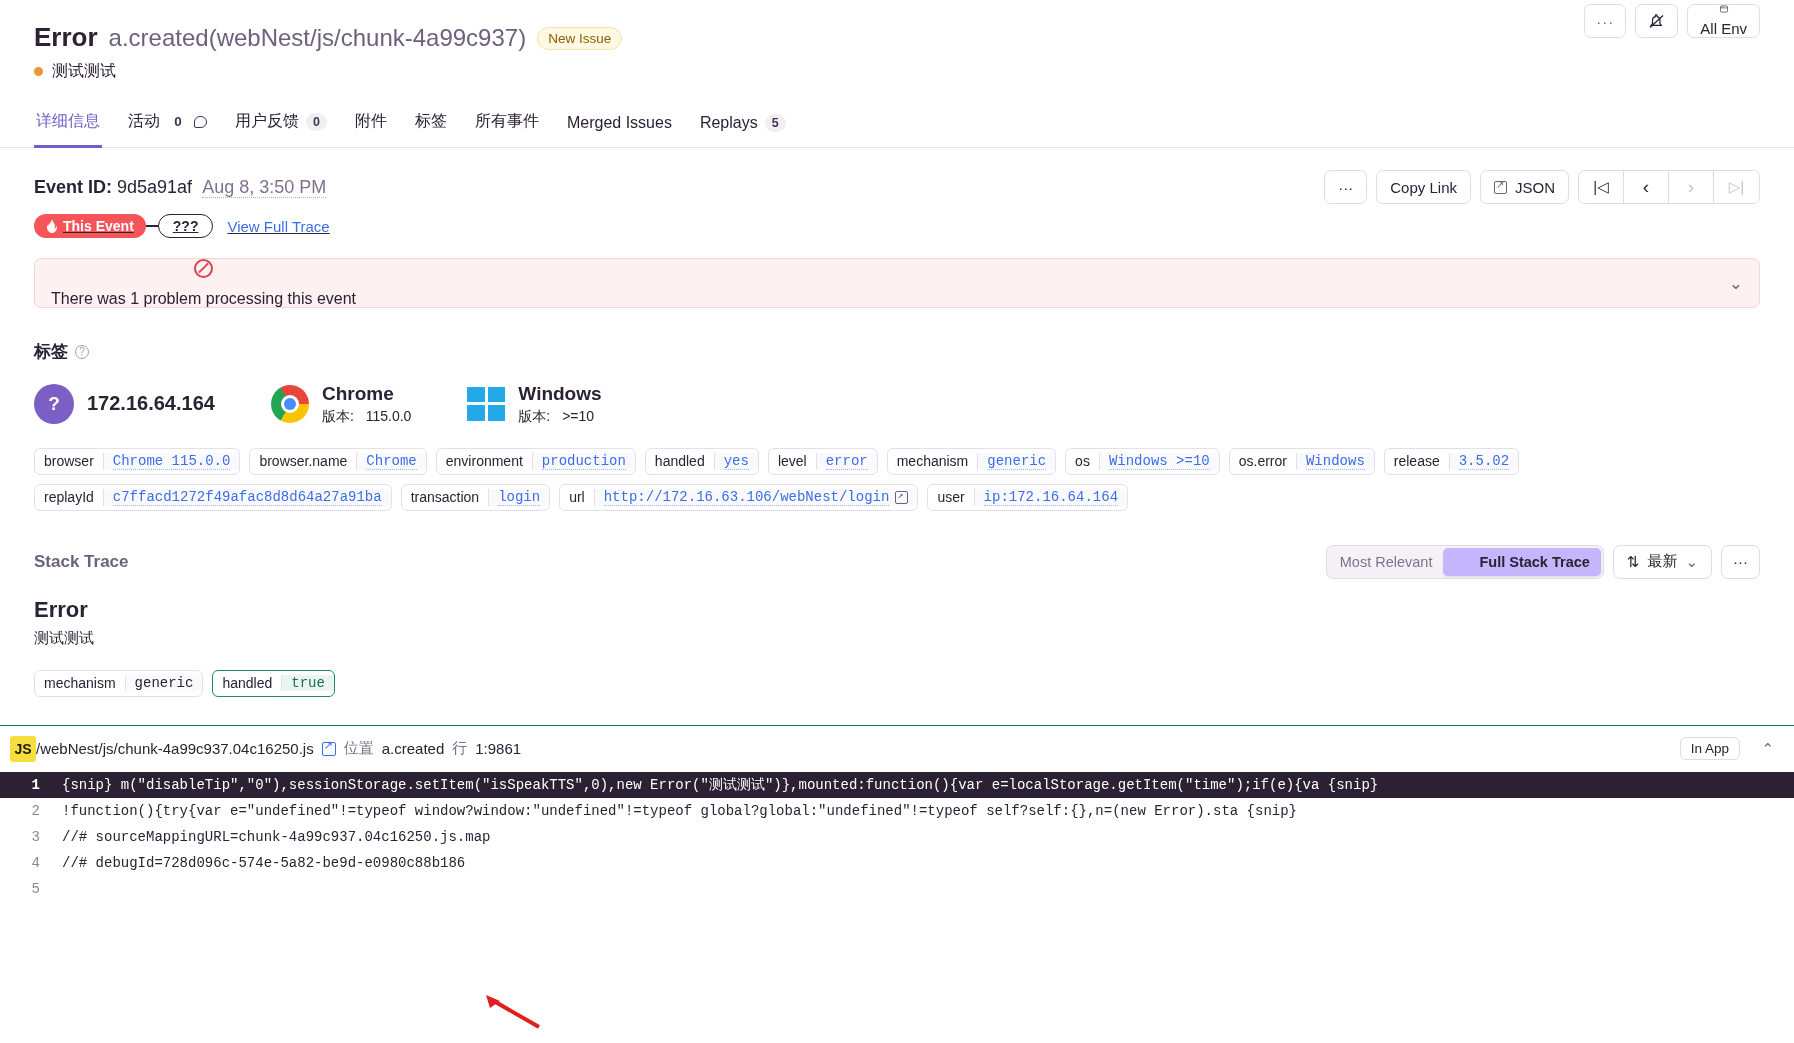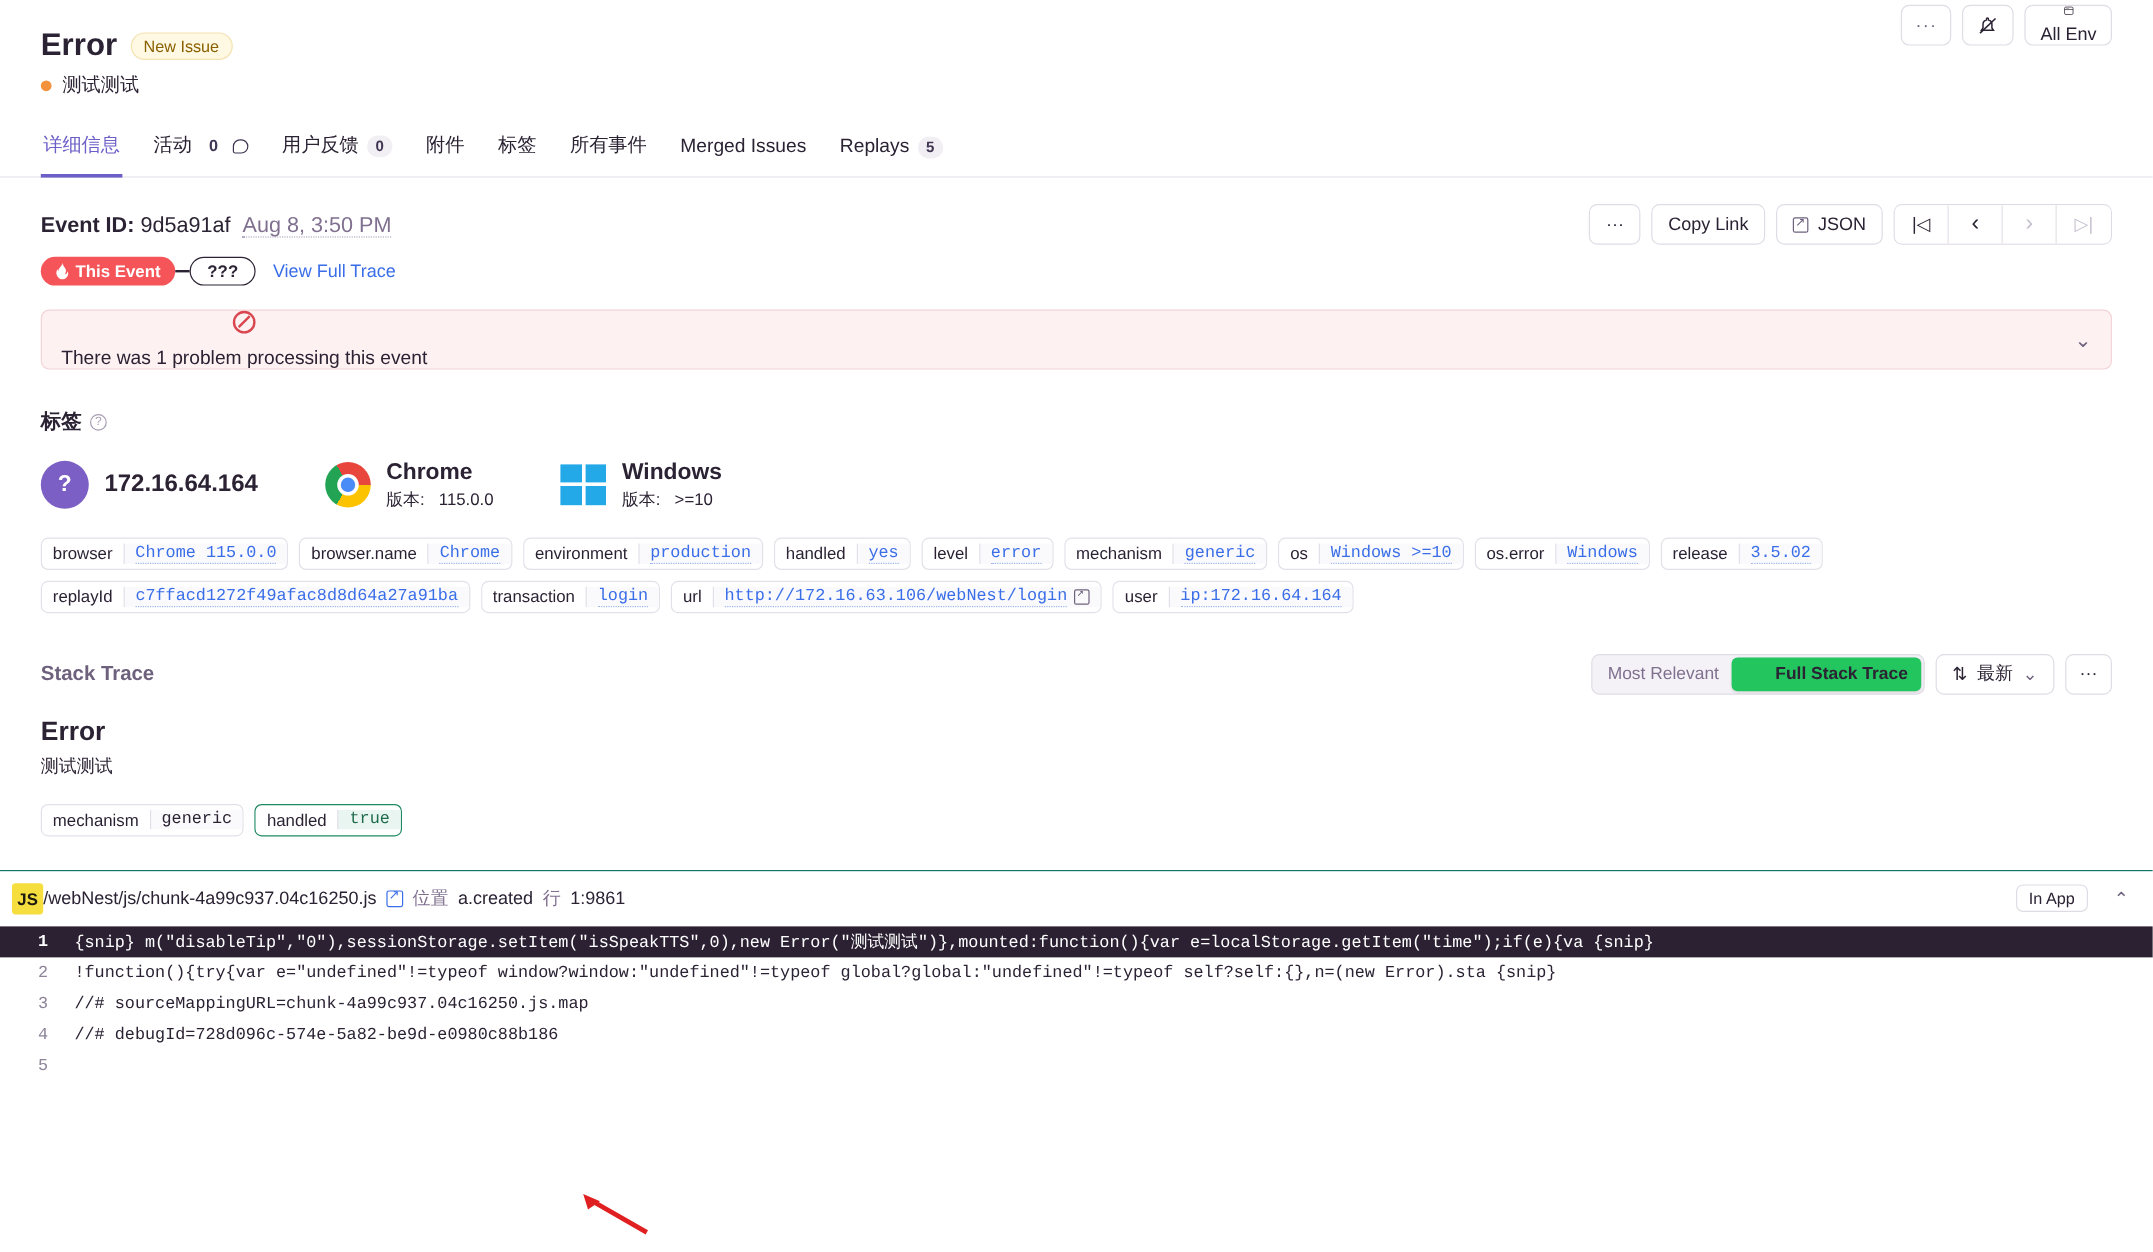--- a/index.html
+++ b/index.html
@@ -74,21 +74,21 @@
   }
   .navgrp { display:flex; border:1px solid #e0dce5; border-radius:7px; overflow:hidden; height:34px; }
   .navgrp div {
     width:45px; display:flex; align-items:center; justify-content:center;
     border-right:1px solid #e0dce5; font-size:15px; color:#2b2233; cursor:pointer; background:#fff;
   }
   .navgrp div:last-child { border-right:none; }
   .navgrp div.dis { color:#c6c0ce; cursor:default; }
 
   
-  .evbadges { display:flex; align-items:center; gap:0px; margin-top:10px; }
+  .evbadges { display:flex; align-items:center; gap:0px; margin-top:10px;text-decoration:underline; }
   .this-event {
     background:#f55459; color:#fff; border-radius:13px; font-size:14px; font-weight:bold;
     padding:4px 12px; display:flex; align-items:center; gap:5px; z-index:2;
   }
   .connector { width:12px; height:1.5px; background:#2b2233; }
   .qmark {
     border:1.5px solid #2b2233; border-radius:13px; font-size:14px; font-weight:bold;
     padding:3px 14px; background:#fff; color:#2b2233;
   }
   .viewtrace { color:#3a6ee8; font-size:15px; margin-left:14px; cursor:pointer; }
@@ -137,21 +137,21 @@
   .tagpill .v .dotted { border-bottom:1px dotted #9fb6ef; }
   .ext-ico { display:inline-block; width:13px; height:13px; border:1.4px solid #6d617d; border-radius:2px; position:relative; }
   .ext-ico:after { content:"\2197"; position:absolute; left:1px; top:-3px; font-size:10px; color:#6d617d; }
 
   
   .strow { display:flex; align-items:center; justify-content:space-between; margin-top:34px; }
   .st-title { font-size:17px; font-weight:bold; color:#6d617d; }
   .stbtns { display:flex; align-items:center; gap:9px; }
   .seg { display:flex; border:1px solid #e0dce5; border-radius:7px; background:#f4f2f7; padding:2px; height:34px; }
   .seg div { padding:0 11px; display:flex; align-items:center; font-size:14.5px; color:#80708f; border-radius:5px; cursor:pointer; }
-  .seg div.on { background:#22c55e; color:#2b2233; font-weight:bold; box-shadow:0 1px 2px rgba(0,0,0,.09);padding-left:36px; }
+  .seg div.on { background:#c4b5fd; color:#2b2233; font-weight:bold; box-shadow:0 1px 2px rgba(0,0,0,.09);padding-left:36px; }
 
   .err-h { font-size:22px; font-weight:bold; color:#2b2233; margin-top:18px; }
   .err-sub { font-size:15px; color:#2b2233; margin-top:6px; }
   .mech-pills { display:flex; gap:9px; margin-top:22px; }
   .mech-pills .tagpill .v { color:#2b2233; font-family:"Liberation Mono", monospace; }
   .mech-pills .tagpill.ok .v { background:#e9f5f0; color:#1f6b4e; }
   .mech-pills .tagpill.ok { border-color:#1f8a62; }
 
   
   .frame { margin-top:30px; border-top:1px solid #0f766e; }
@@ -201,20 +201,21 @@
           <circle cx="5" cy="4.3" r="0.7" fill="#2b2233"></circle>
             <circle cx="7.2" cy="4.3" r="0.7" fill="#2b2233"></circle>
             <circle cx="9.4" cy="4.3" r="0.7" fill="#2b2233"></circle>
         </svg>
         <span style="font-weight:500;">All Env</span>
       </div>
     </div>
 
     <div class="title-row">
       <span class="title-err">Error</span>
+      <span class="title-loc">a.created(webNest/js/chunk-4a99c937)</span>
       <span class="new-issue">New Issue</span>
     </div>
 
     <div class="culprit">
       <span class="dot"></span>
       <span>测试测试</span>
     </div>
   </div>
 
   <div class="tabs">

